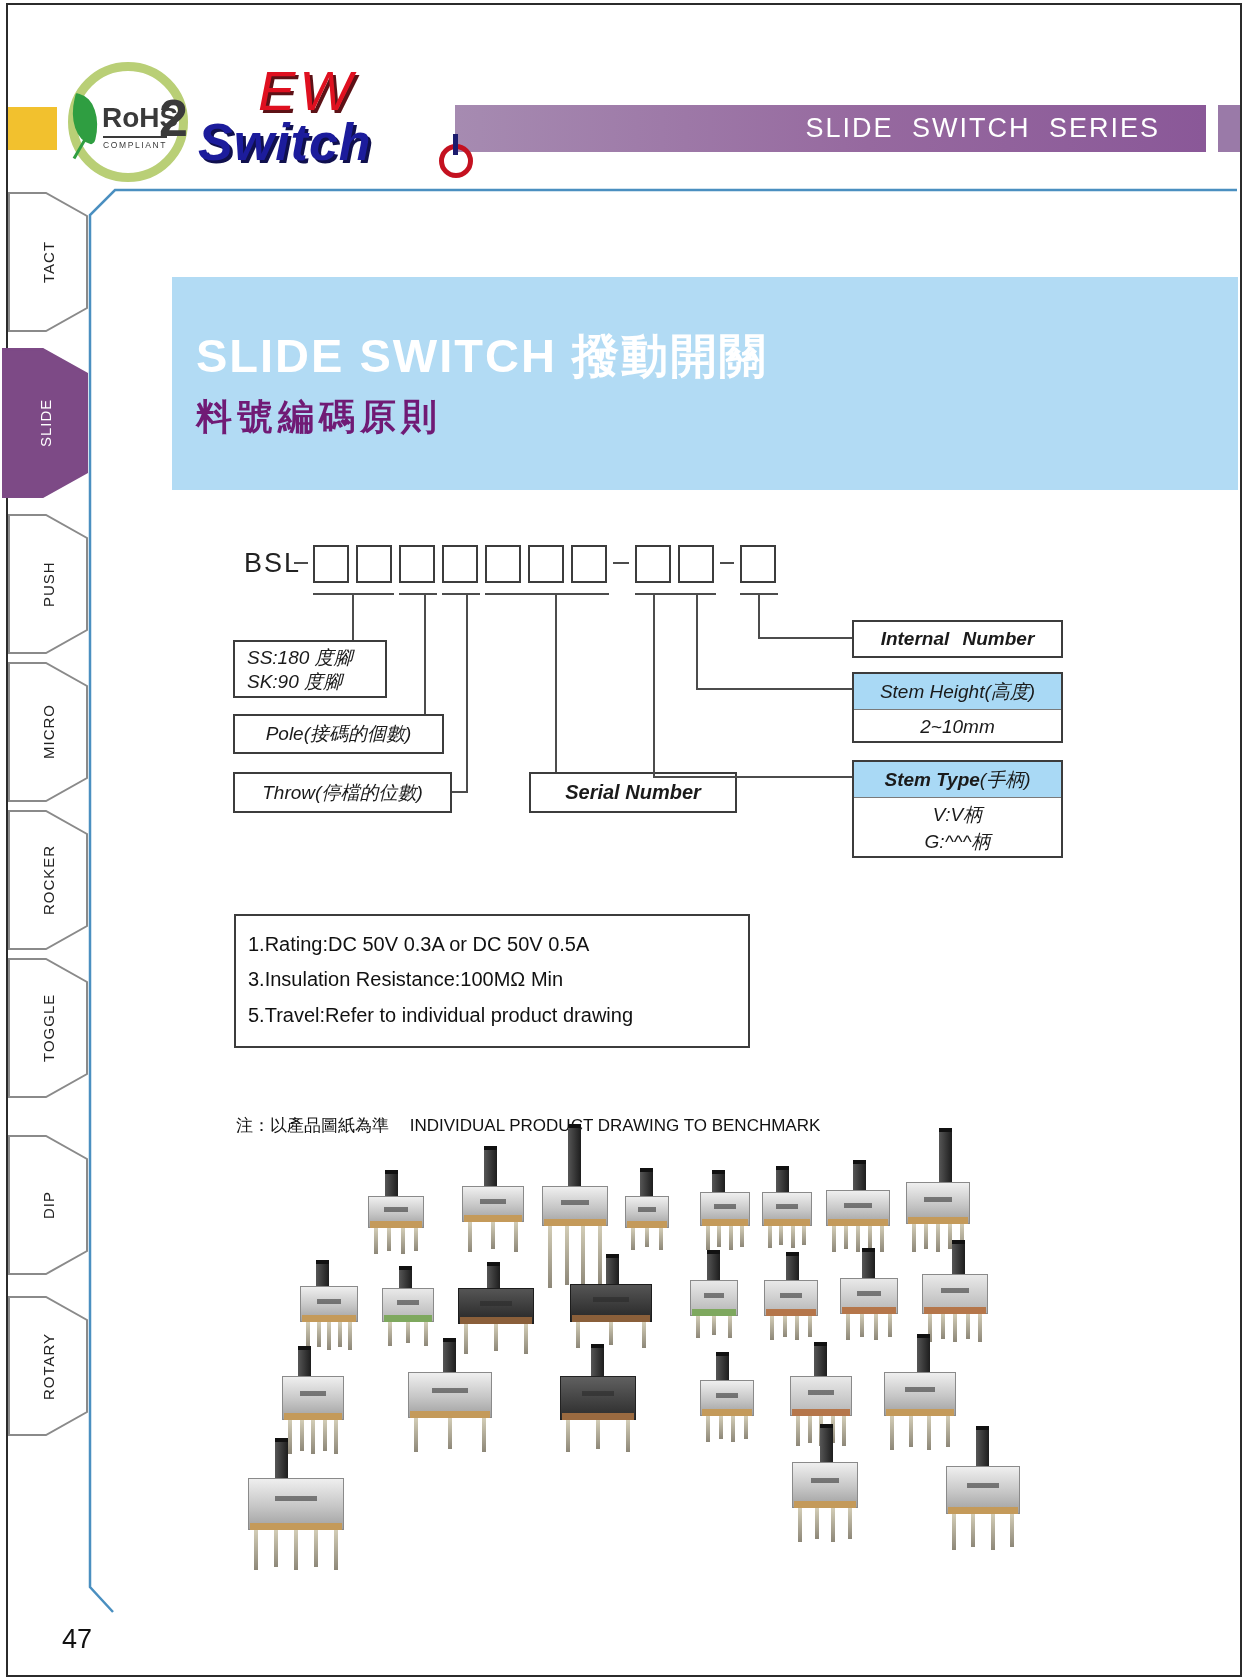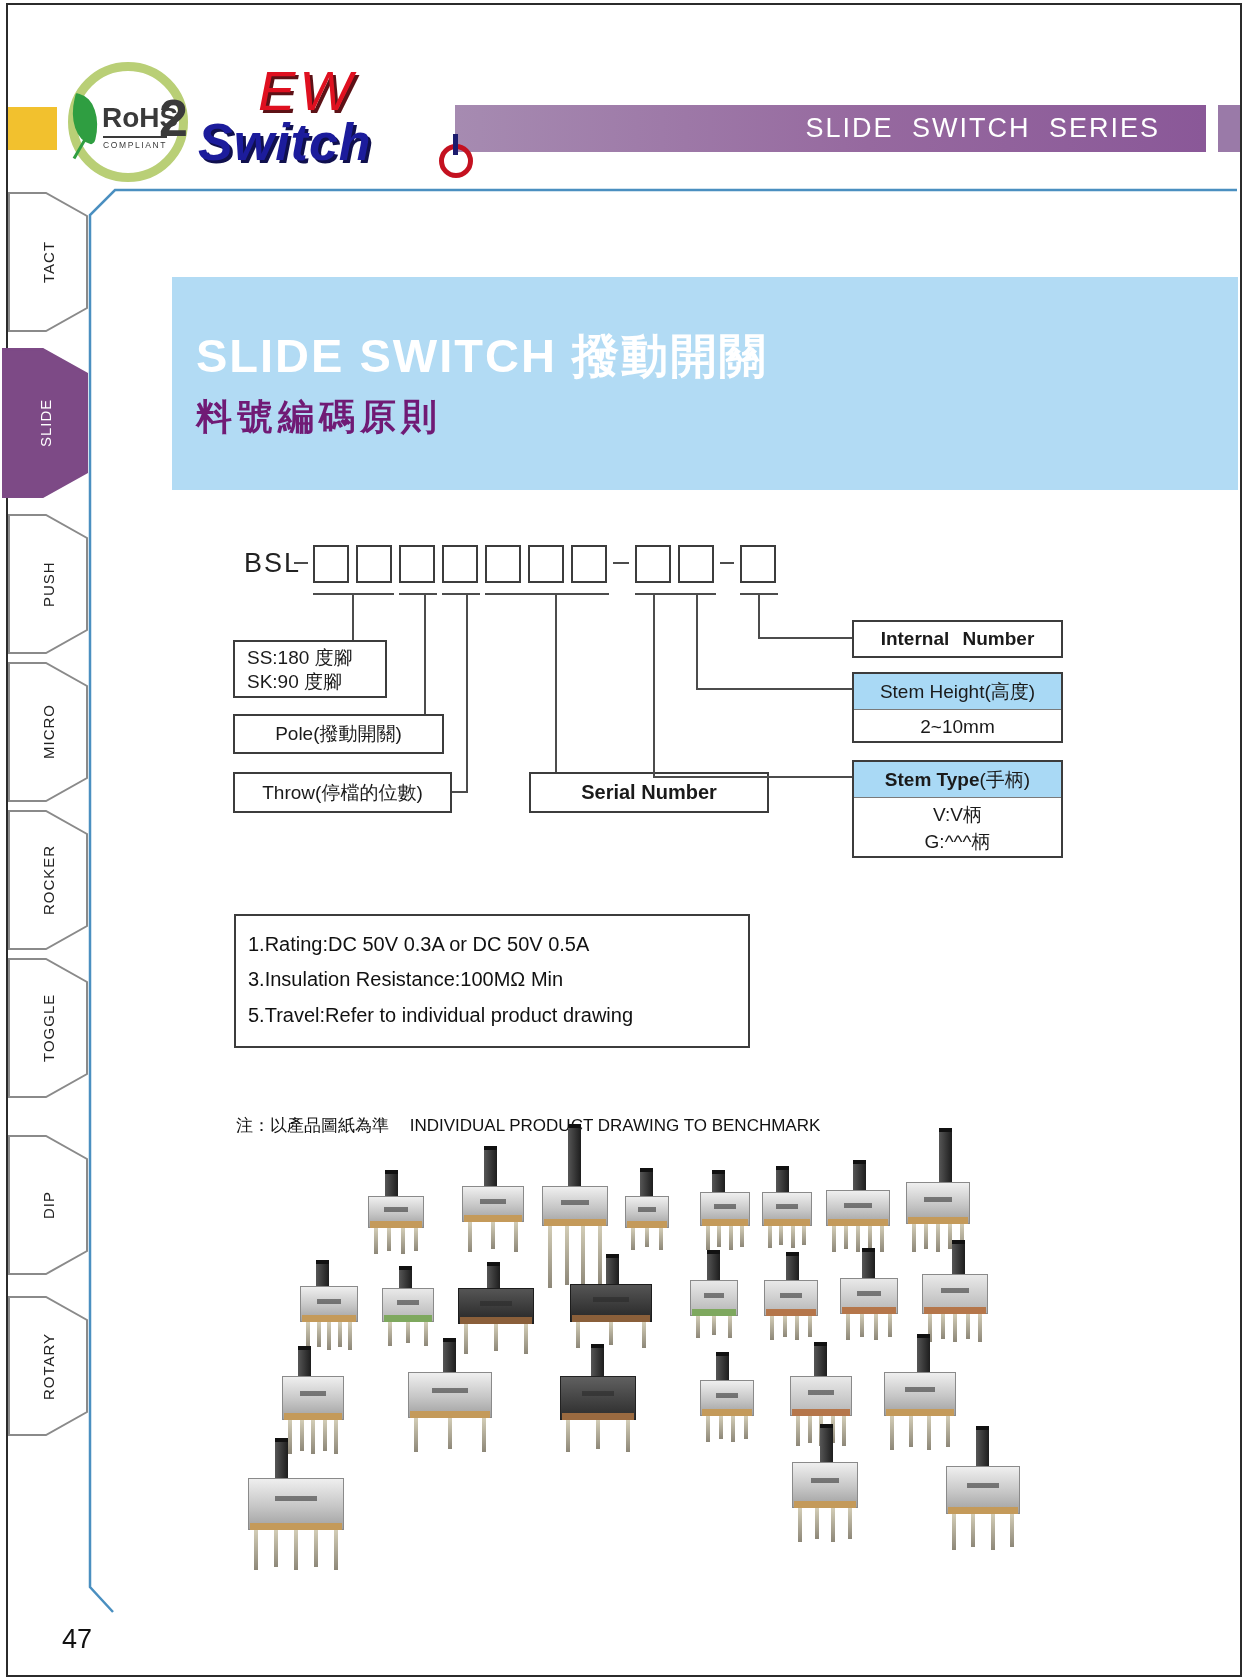--- a/index.html
+++ b/index.html
@@ -47,26 +47,26 @@
 
   
   .title-banner{position:absolute;left:172px;top:277px;width:1066px;height:213px;background:#b2dbf4;}
   .main-title{position:absolute;left:24px;top:48px;font-size:47px;font-weight:bold;color:#fff;letter-spacing:2px;}
   .sub-title{position:absolute;left:24px;top:116px;font-size:36px;font-weight:bold;color:#701a75;letter-spacing:5px;}
 
   
   .bsl{position:absolute;left:244px;top:548px;font-size:27px;color:#222;letter-spacing:2px;}
   .pn-box{position:absolute;top:545px;width:36px;height:38px;border:2px solid #3c3c3c;background:#fff;box-sizing:border-box;}
   .ln{position:absolute;background:#4c4c4c;}
-  .lbl{position:absolute;border:2px solid #3c3c3c;background:#fff;color:#1a1a1a;box-sizing:border-box;font-size:19px;}
+  .lbl{position:absolute;border:2px solid #3c3c3c;background:#fff;color:#1a1a1a;box-sizing:border-box;font-size:19px;font-style:italic;}
   .cen{display:flex;align-items:center;justify-content:center;}
   .angle-box{left:233px;top:640px;width:154px;height:58px;padding:4px 0 0 12px;line-height:24px;}
   .pole-box{left:233px;top:714px;width:211px;height:40px;}
   .throw-box{left:233px;top:772px;width:219px;height:41px;}
-  .serial-box{left:529px;top:772px;width:240px;height:41px;font-weight:bold;font-size:20px;}
+  .serial-box{left:529px;top:772px;width:208px;height:41px;font-weight:bold;font-size:20px;}
   .internal-box{left:852px;top:620px;width:211px;height:38px;font-weight:bold;word-spacing:8px;}
   .stemh-box{left:852px;top:672px;width:211px;height:71px;}
   .stemt-box{left:852px;top:760px;width:211px;height:98px;}
   .bluebar{height:35px;background:#a9d9f5;display:flex;align-items:center;justify-content:center;border-bottom:1px solid #7a7a7a;}
   .whitebar{display:flex;align-items:center;justify-content:center;}
   .stemt-lines{text-align:center;line-height:27px;padding-top:3px;font-size:19px;}
 
   
   .spec{position:absolute;left:234px;top:914px;width:516px;border:2px solid #3c3c3c;background:#fff;box-sizing:border-box;}
   .spec-header{height:35px;background:#a9d9f5;display:flex;align-items:center;justify-content:center;
@@ -182,21 +182,21 @@
     <div class="main-title">SLIDE SWITCH 撥動開關</div>
     <div class="sub-title">料號編碼原則</div>
   </div>
 
   <div id="pn-diagram">
     <div class="bsl">BSL</div>
     <div class="lbl angle-box">
       <div>SS:180 度腳</div>
       <div>SK:90 度腳</div>
     </div>
-    <div class="lbl cen pole-box">Pole(撥動開關)</div>
+    <div class="lbl cen pole-box">Pole(接碼的個數)</div>
     <div class="lbl cen throw-box">Throw(停檔的位數)</div>
     <div class="lbl cen serial-box">Serial Number</div>
     <div class="lbl cen internal-box">Internal Number</div>
     <div class="lbl stemh-box">
       <div class="bluebar">Stem Height(高度)</div>
       <div class="whitebar" style="height:33px;">2~10mm</div>
     </div>
     <div class="lbl stemt-box">
       <div class="bluebar">
         <b>Stem Type</b>

